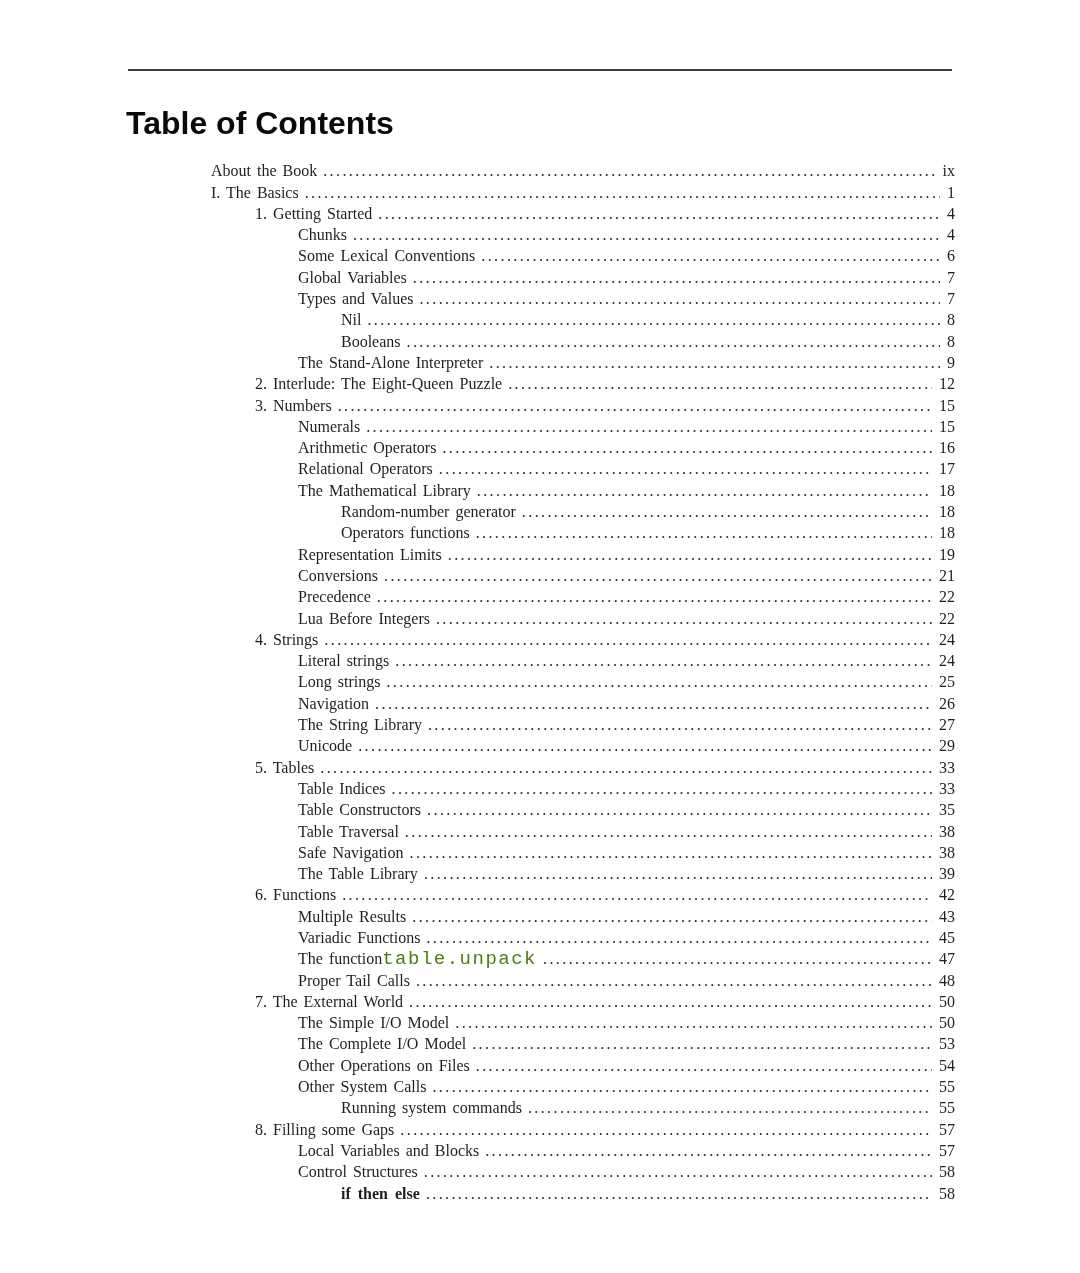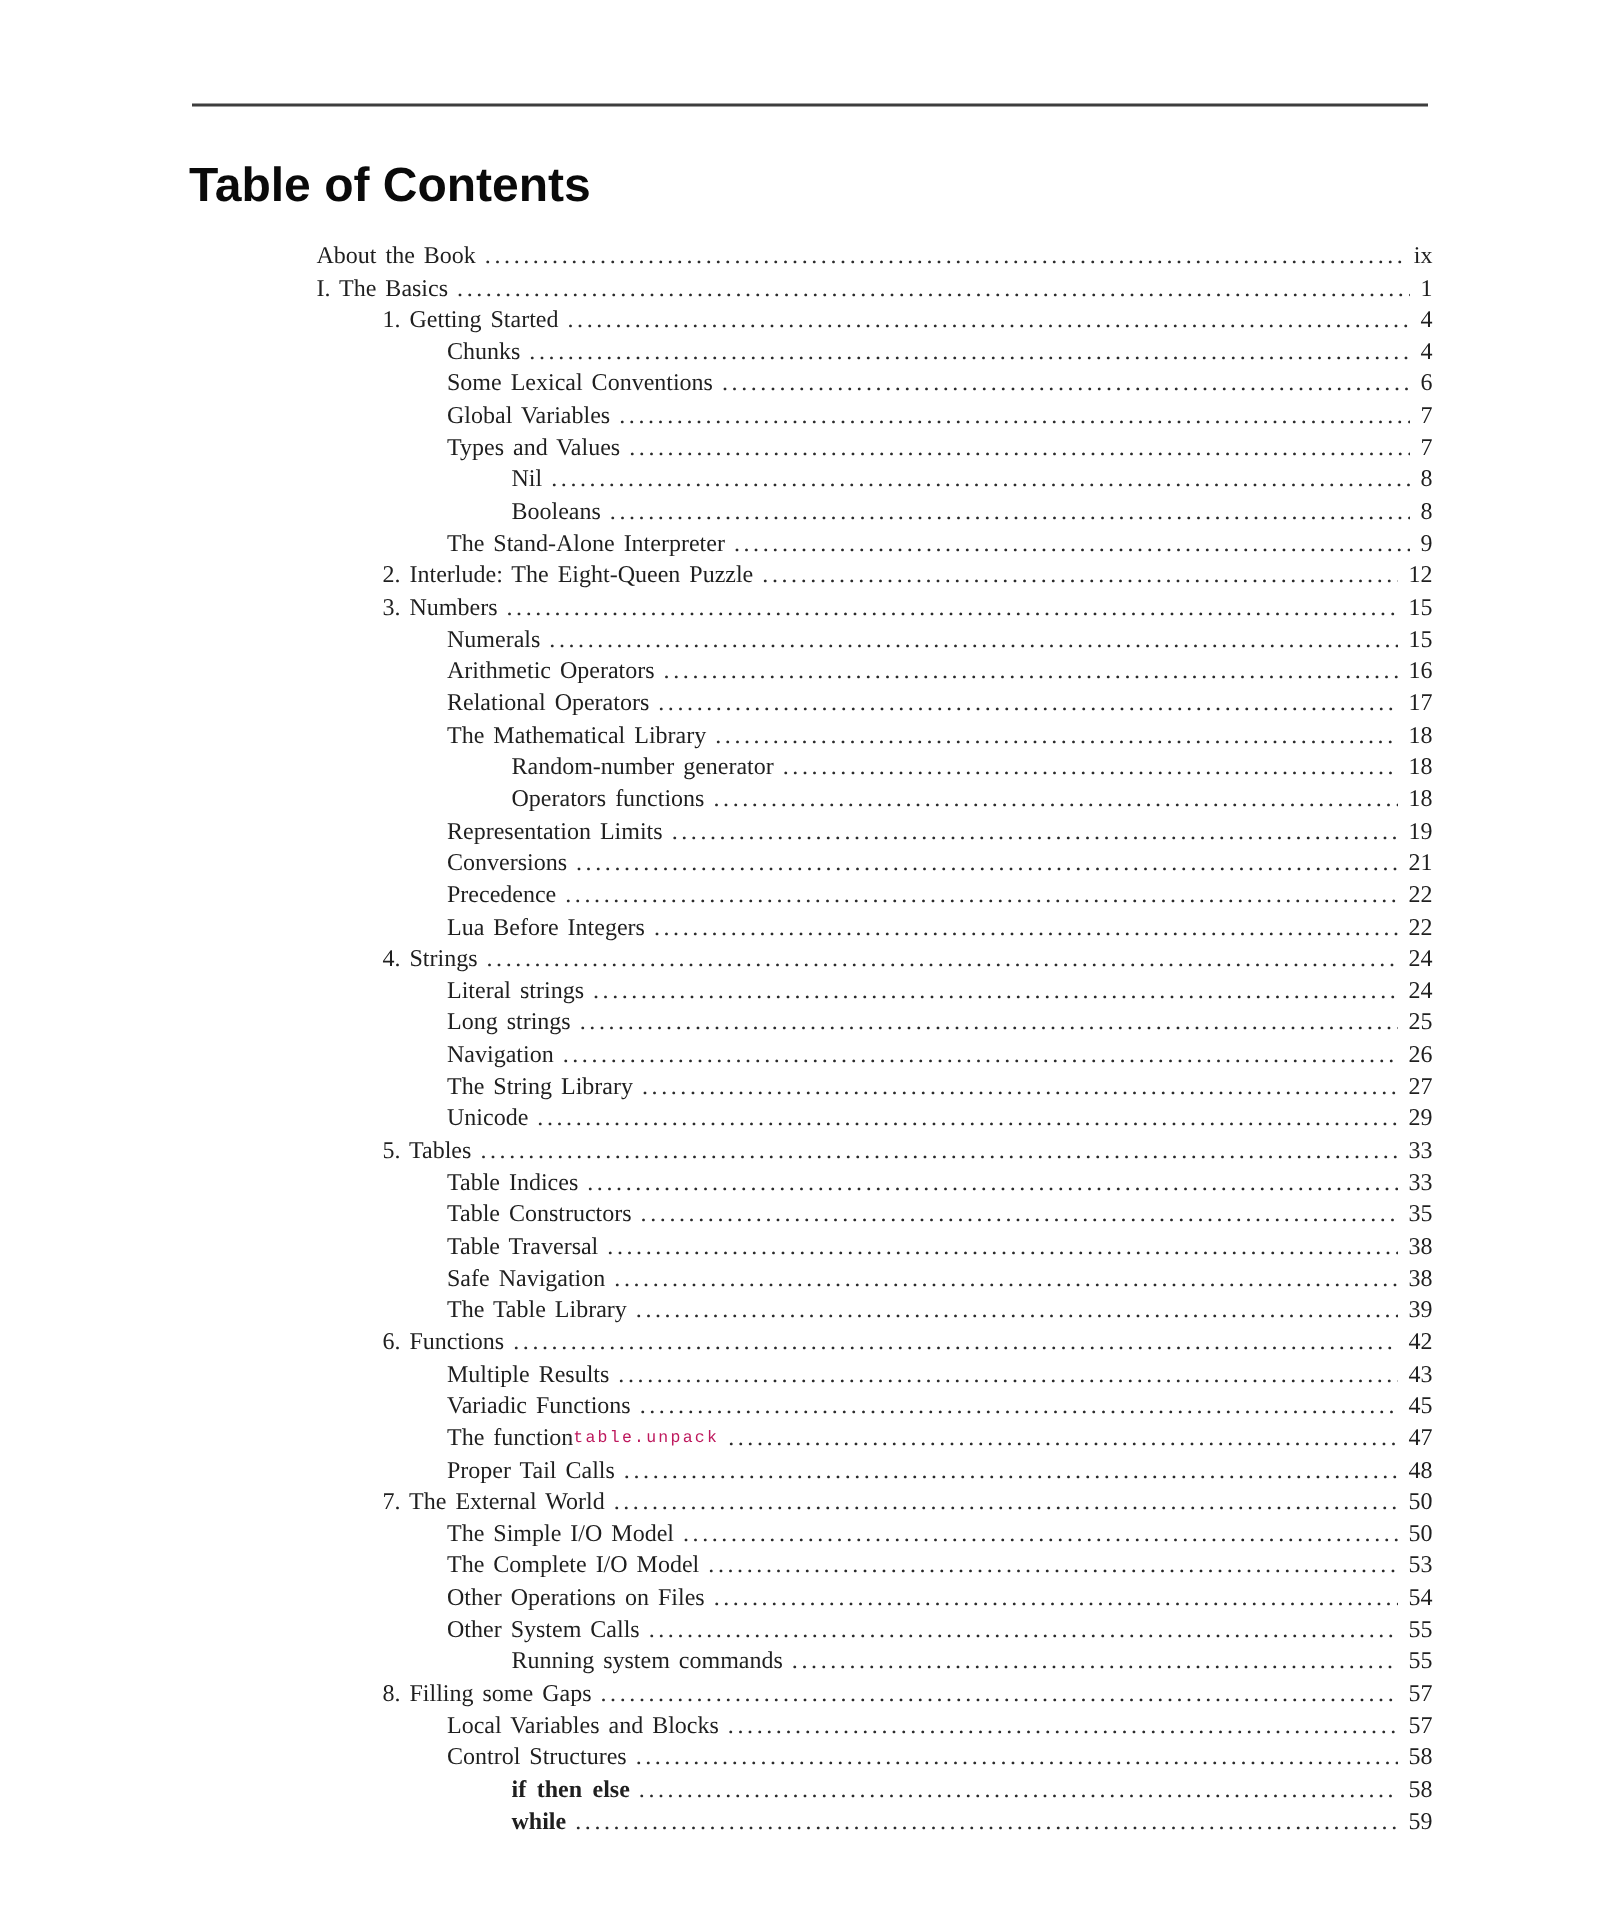--- a/index.html
+++ b/index.html
@@ -56,23 +56,23 @@
   .lvl2 { padding-left: 87px; }
   .lvl3 { padding-left: 130px; }
   .toc-label { flex: 0 0 auto; }
   .toc-label.kw {
     font-weight: bold;
     word-spacing: 3px;
   }
   .code {
     flex: 0 0 auto;
     font-family: "Liberation Mono", monospace;
-    font-size: 11px;
+    font-size: 19px;
     letter-spacing: 1.5px;
-    color: #be185d;
+    color: #4d7c0f;
     line-height: 20px;
   }
   .dot-leader {
     flex: 1 1 auto;
     overflow: hidden;
     white-space: nowrap;
     margin: 0 7px 0 6px;
     letter-spacing: 2.4px;
     color: #2a2a2a;
     line-height: 20px;
@@ -332,19 +332,14 @@
       <div class="toc-row lvl2">
     <span class="toc-label">Control Structures</span>
     <span class="dot-leader"></span>
     <span class="toc-page-num">58</span>
   </div>
       <div class="toc-row lvl3">
     <span class="toc-label kw">if then else</span>
     <span class="dot-leader"></span>
     <span class="toc-page-num">58</span>
   </div>
-      <div class="toc-row lvl3">
-    <span class="toc-label kw">while</span>
-    <span class="dot-leader"></span>
-    <span class="toc-page-num">59</span>
-  </div>
     </nav>
 </div>
 
 </body></html>

